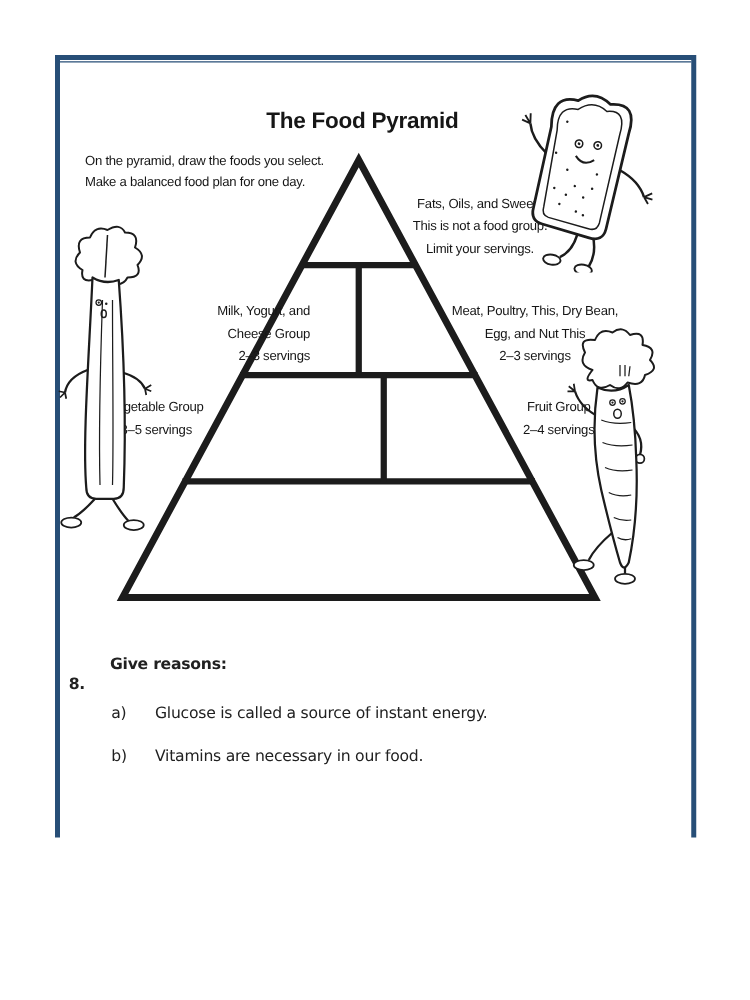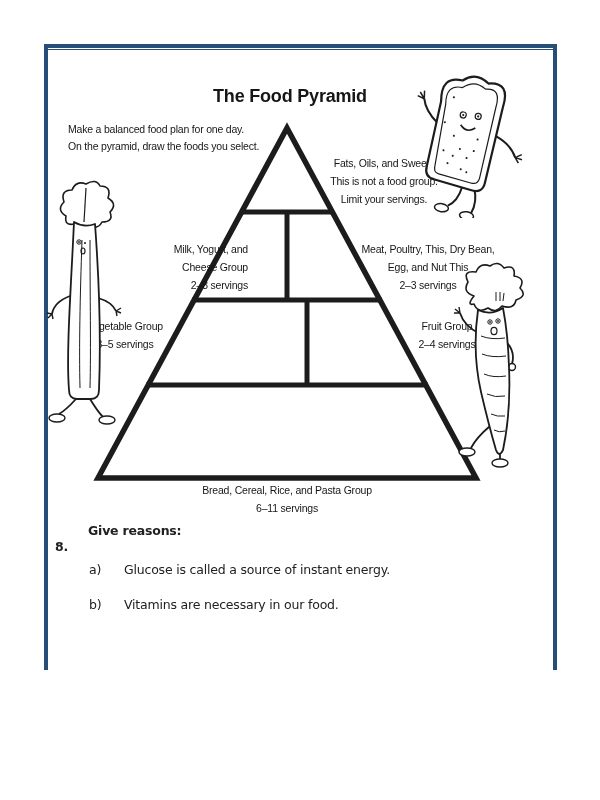--- a/index.html
+++ b/index.html
@@ -44,22 +44,22 @@
 </head>
 <body>
 
 <div id="screen">
 
   <div class="frame"></div>
 
   <h1 class="title scan">The Food Pyramid</h1>
 
   <div class="intro scan">
+    <div>On the pyramid, draw the foods you select.</div>
     <div>Make a balanced food plan for one day.</div>
-    <div>On the pyramid, draw the foods you select.</div>
   </div>
 
   <svg class="art" style="left:80px;top:120px;" width="420" height="370" viewBox="0 0 420 370">
     <path class="ink" stroke-width="5.5" stroke-linejoin="miter" d="M207,8 L396,358 L18,358 Z"></path>
     <line class="ink" stroke-width="5" x1="160" y1="92" x2="254" y2="92"></line>
     <line class="ink" stroke-width="5" x1="112" y1="180" x2="302" y2="180"></line>
     <line class="ink" stroke-width="5" x1="66" y1="265" x2="348" y2="265"></line>
     <line class="ink" stroke-width="5" x1="207" y1="92" x2="207" y2="180"></line>
     <line class="ink" stroke-width="5" x1="227" y1="180" x2="227" y2="265"></line>
   </svg>
@@ -85,24 +85,20 @@
   <div class="plabel centered lbl-veg scan">
     <div>Vegetable Group</div>
     <div>3–5 servings</div>
   </div>
 
   <div class="plabel centered lbl-fruit scan">
     <div>Fruit Group</div>
     <div>2–4 servings</div>
   </div>
 
-  <div class="plabel centered lbl-bread scan">
-    <div>Bread, Cereal, Rice, and Pasta Group</div>
-    <div>6–11 servings</div>
-  </div>
 
   <svg class="art" style="left:408px;top:66px;" width="120" height="152" viewBox="0 0 120 152">
     <g transform="rotate(9 60 70)">
       <path class="ink" stroke-width="2" d="M28,62 Q14,52 11,40"></path>
       <path class="ink" stroke-width="1.5" d="M11,40 l-5,-6 M11,40 l-7,-2 M11,40 l-1,-8"></path>
       <path class="ink" stroke-width="2" d="M88,66 Q104,72 110,84"></path>
       <path class="ink" stroke-width="1.5" d="M110,84 l6,-4 M110,84 l7,1 M110,84 l4,5"></path>
       <path class="ink" stroke-width="2" d="M62,122 Q60,136 51,142"></path>
       <ellipse class="inkfill" stroke-width="1.5" cx="45" cy="145" rx="7" ry="4"></ellipse>
       <path class="ink" stroke-width="2" d="M74,120 Q80,134 75,146"></path>

